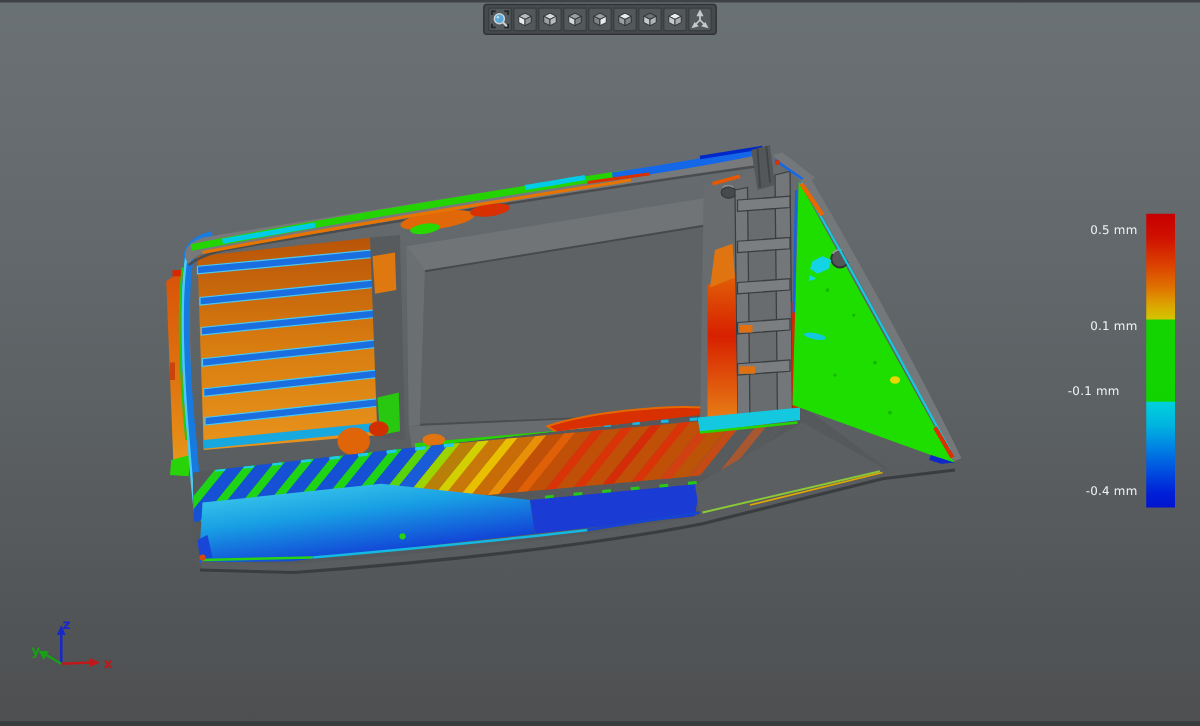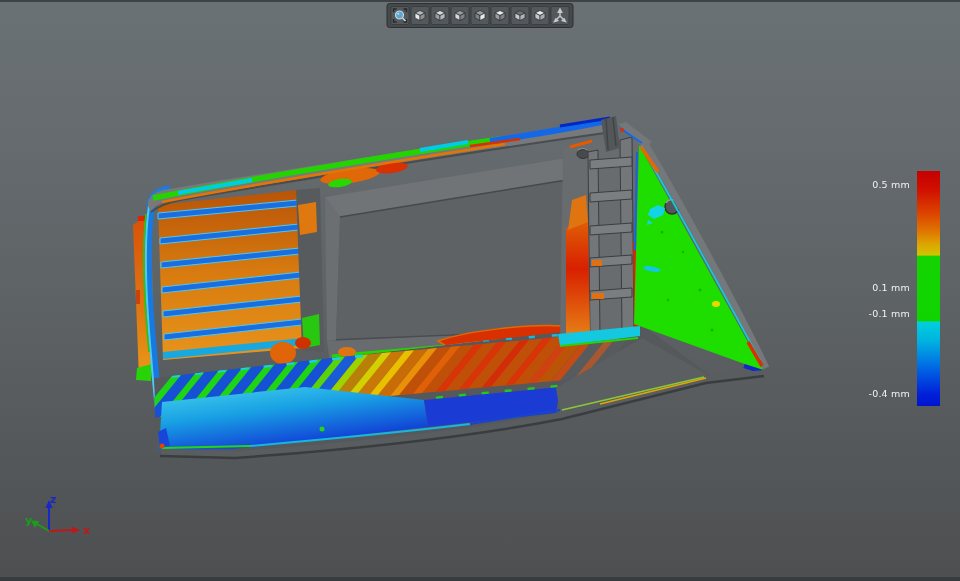--- a/index.html
+++ b/index.html
@@ -29,21 +29,21 @@
     background:linear-gradient(180deg,
       #c60000 0%, #d01000 8%,
       #dc4400 18%, #e07800 26%, #dca400 31%, #d4c400 35.8%,
       #14d400 36.2%, #10d400 63.8%,
       #00d0dc 64.2%, #00b4e0 72%, #0080e4 80%, #004ce0 88%, #0020d8 95%, #0014d0 100%);
   }
   .legend-label{
     position:absolute; right:50px; width:70px; text-align:right;
     font-size:9.5px; color:#f2f2f2; letter-spacing:0.2px;
   }
-  .ll-0{top:179px;} .ll-1{top:256px;margin-top:26px;} .ll-2{top:308px;} .ll-3{top:388px;}
+  .ll-0{top:179px;} .ll-1{top:256px;} .ll-2{top:308px;text-align:center;} .ll-3{top:388px;}
   .scene{position:absolute; left:0; top:0;}
 </style>
 </head>
 <body>
 
 <div class="viewport">
 
   <svg class="scene" width="960" height="581" viewBox="0 0 960 581">
     <defs>
       <linearGradient id="louverGap" x1="0" y1="0" x2="0" y2="1">

